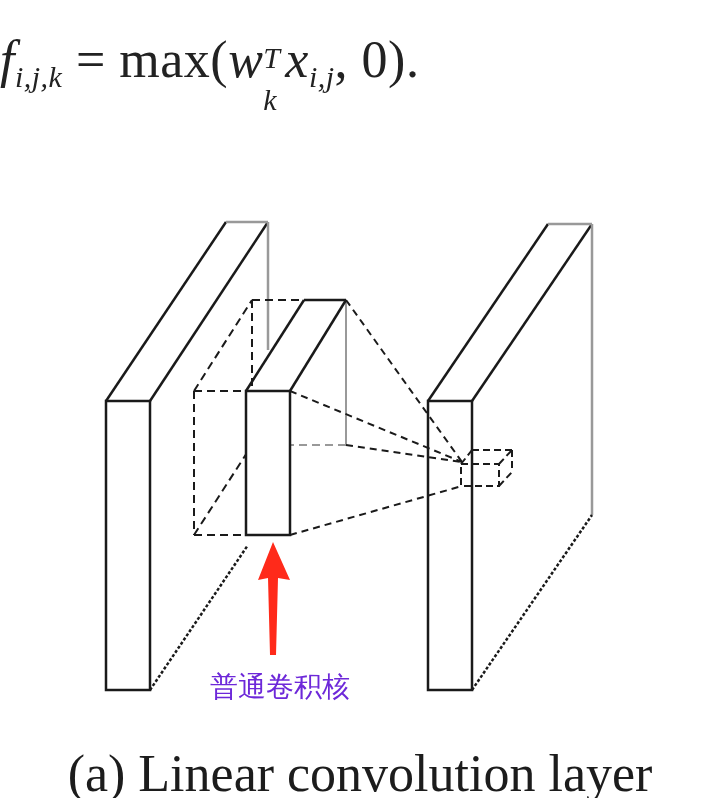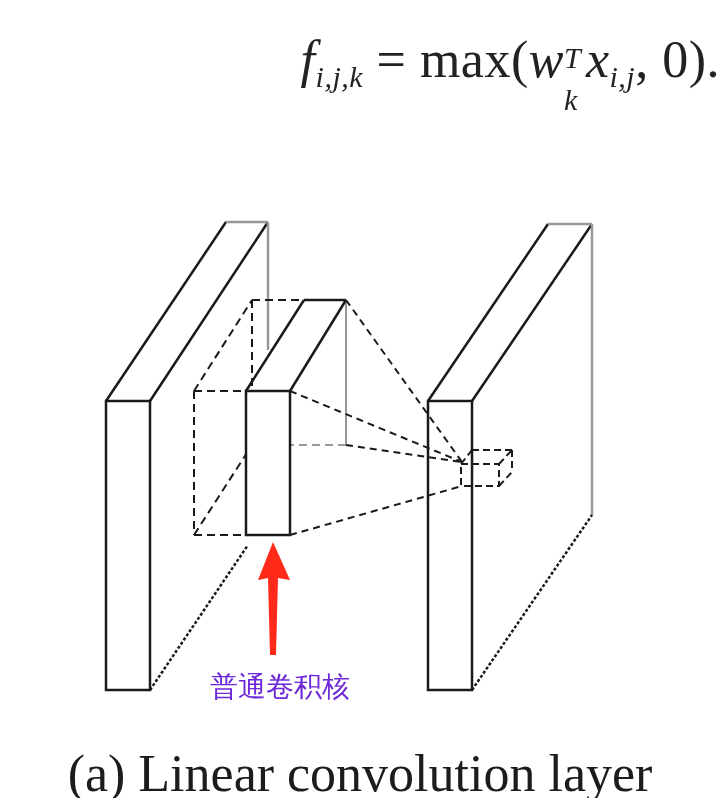--- a/index.html
+++ b/index.html
@@ -1,17 +1,17 @@
 <!DOCTYPE html>
 <html><head>
 <meta charset="utf-8">
 <style>
   html,body{margin:0;padding:0;background:#fff;}
   body{width:720px;height:798px;position:relative;overflow:hidden;font-family:"DejaVu Serif",serif;}
-  .formula{position:absolute;left:0;top:30px;width:720px;text-align:right;font-family:"Liberation Serif","DejaVu Serif",serif;font-size:52px;color:#222;letter-spacing:0.5px;}
+  .formula{position:absolute;left:0;top:30px;width:720px;text-align:left;font-family:"Liberation Serif","DejaVu Serif",serif;font-size:52px;color:#222;letter-spacing:0.5px;}
   .formula i{font-style:italic;}
   .formula sub,.formula sup{font-size:30px;}
   .formula sub{vertical-align:-10px;}
   .formula sup{vertical-align:22px;}
   svg.diagram{position:absolute;left:0;top:0;}
   .label-cn{position:absolute;left:190px;top:668px;width:180px;text-align:center;font-family:"DejaVu Sans",sans-serif;font-size:28px;color:#6d28d9;}
   .caption{position:absolute;left:0;top:744px;width:720px;text-align:center;font-family:"Liberation Serif","DejaVu Serif",serif;font-size:52px;color:#1c1c1c;}
 </style>
 </head>
 <body>

